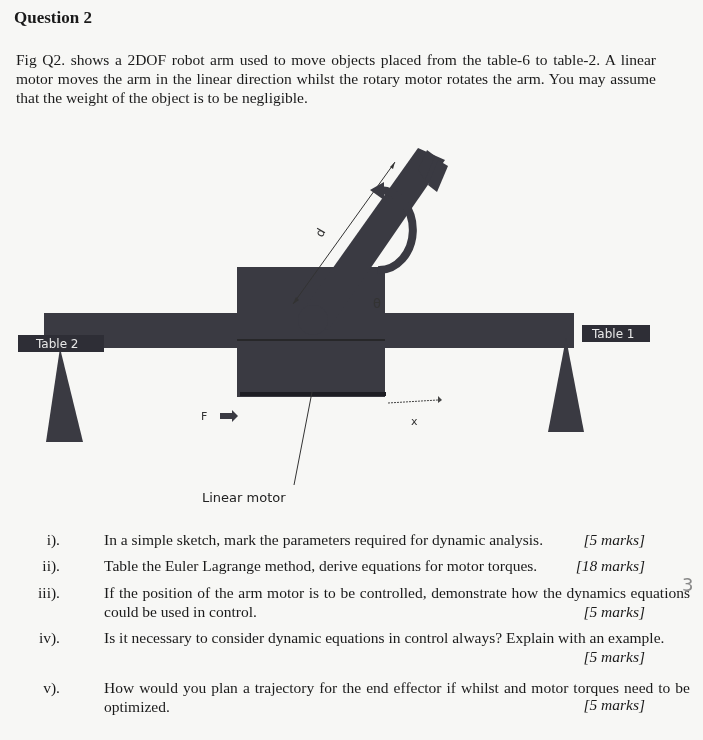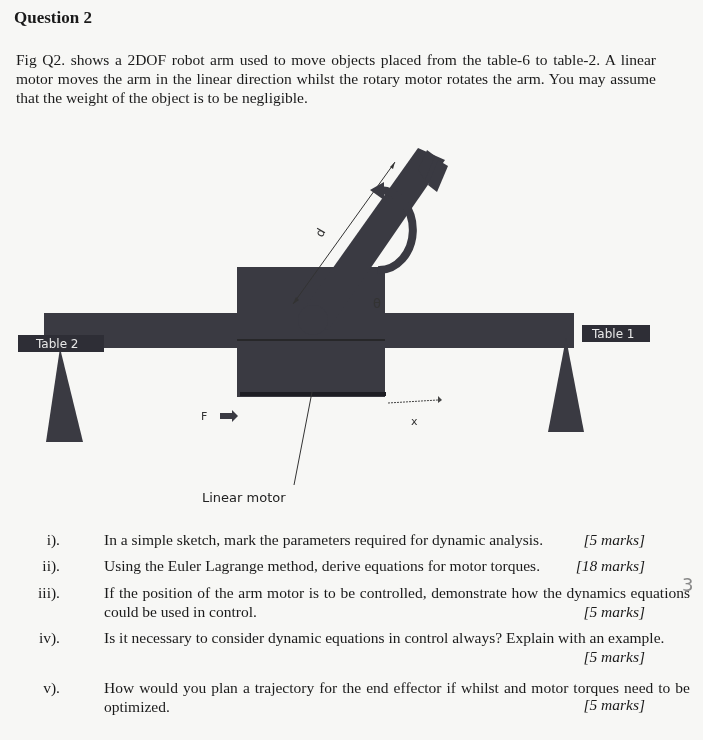--- a/index.html
+++ b/index.html
@@ -64,21 +64,21 @@
   <text class="fig-label" x="202" y="372" font-size="13" fill="#222">Linear motor</text>
 </svg>
 
 <div class="q" style="top:530px;">
   <span class="num">i).</span>
   <span class="text">In a simple sketch, mark the parameters required for dynamic analysis.</span>
   <span class="marks">[5 marks]</span>
 </div>
 <div class="q" style="top:556px;">
   <span class="num">ii).</span>
-  <span class="text">Using the Euler Lagrange method, derive equations for motor torques.</span>
+  <span class="text">Table the Euler Lagrange method, derive equations for motor torques.</span>
   <span class="marks">[18 marks]</span>
 </div>
 <div class="q" style="top:583px;">
   <span class="num">iii).</span>
   <span class="text">If the position of the arm motor is to be controlled, demonstrate how the dynamics equations could be used in control.</span>
   <span class="marks" style="top:19px;">[5 marks]</span>
 </div>
 <div class="q" style="top:628px;">
   <span class="num">iv).</span>
   <span class="text">Is it necessary to consider dynamic equations in control always? Explain with an example.</span>

